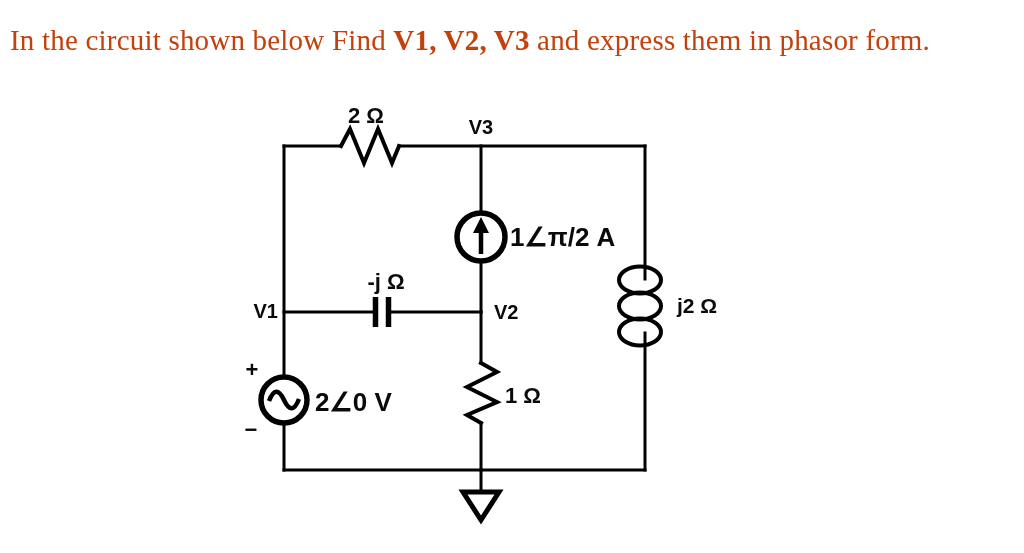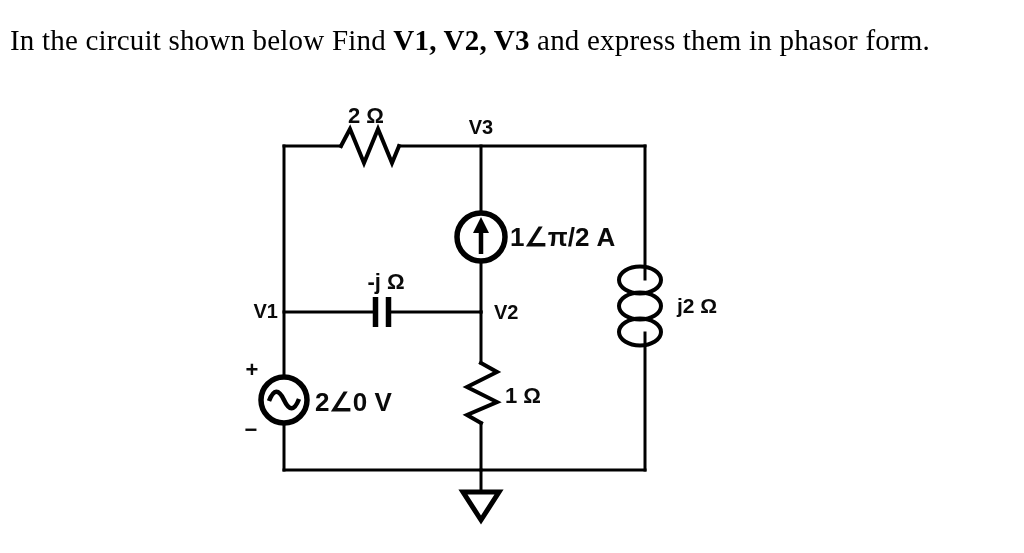--- a/index.html
+++ b/index.html
@@ -3,21 +3,21 @@
 <meta charset="utf-8">
 <style>
   html, body { margin:0; padding:0; }
   body {
     width:1024px; height:553px; background:#ffffff;
     font-family:"Liberation Serif", serif;
   }
   .page { position:relative; width:1024px; height:553px; background:#ffffff; overflow:hidden; }
   .title {
     position:absolute; left:10px; top:24px;
-    font-size:29px; color:#000000; white-space:nowrap; letter-spacing:0.2px;
+    font-size:29px; color:#c2410c; white-space:nowrap; letter-spacing:0.2px;
   }
   .title .bold { font-weight:bold; }
   svg.circuit { position:absolute; left:0; top:0; }
   .wire { stroke:#000; stroke-width:3; fill:none; stroke-linecap:square; }
   .comp { stroke:#000; stroke-width:4; fill:none; stroke-linejoin:miter; stroke-linecap:square; }
   .srcring { stroke:#000; stroke-width:5.5; fill:#ffffff; }
   .clabel {
     font-family:"Liberation Sans", sans-serif;
     font-weight:bold; fill:#0a0a0a;
   }

